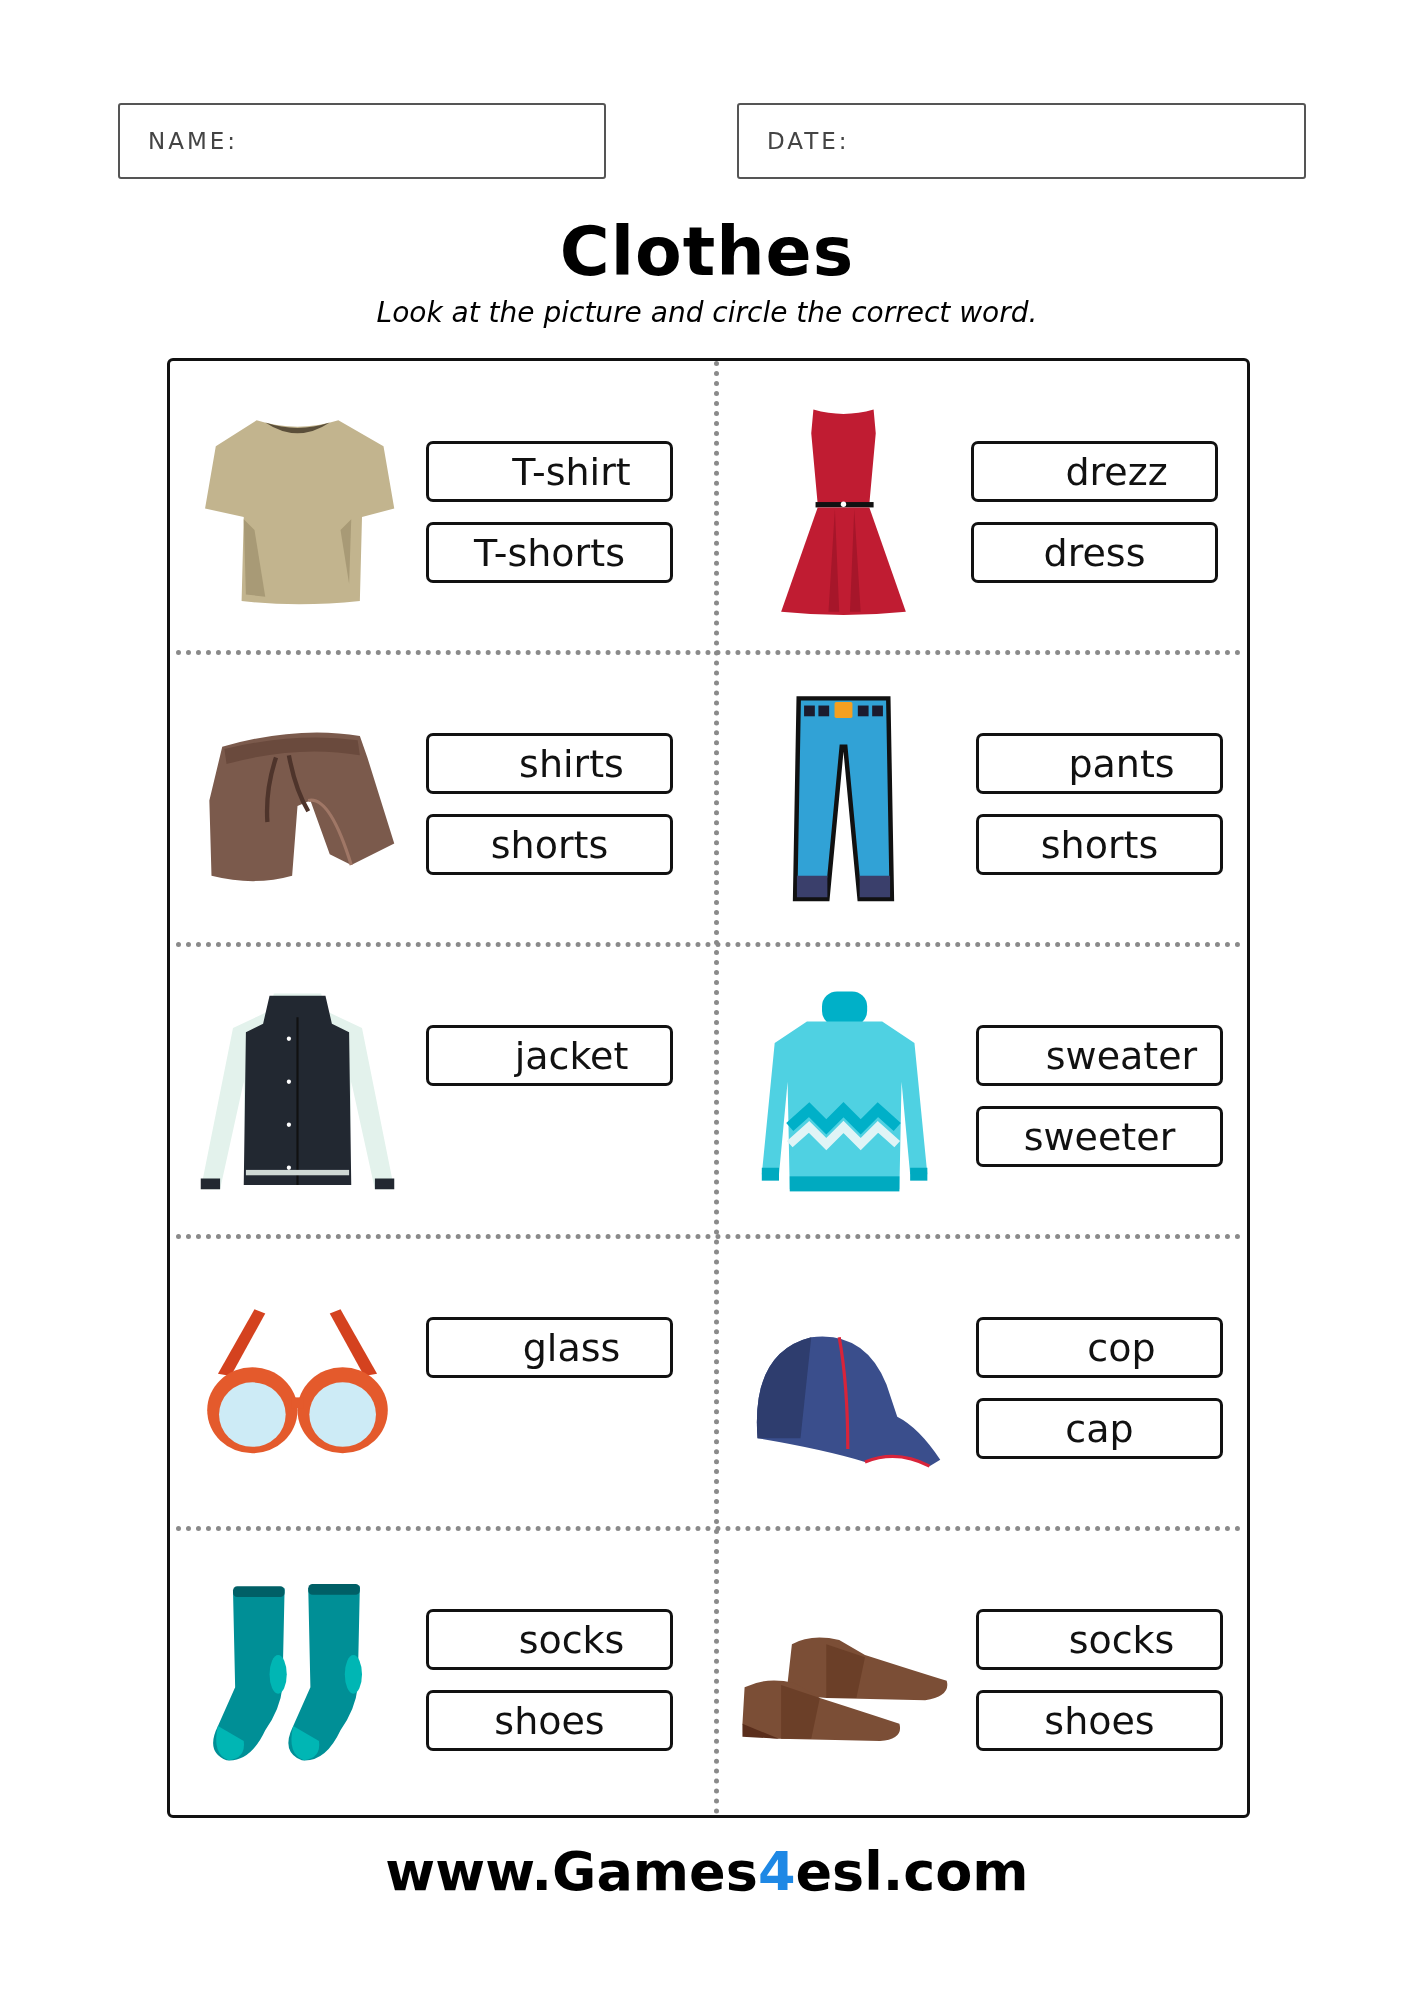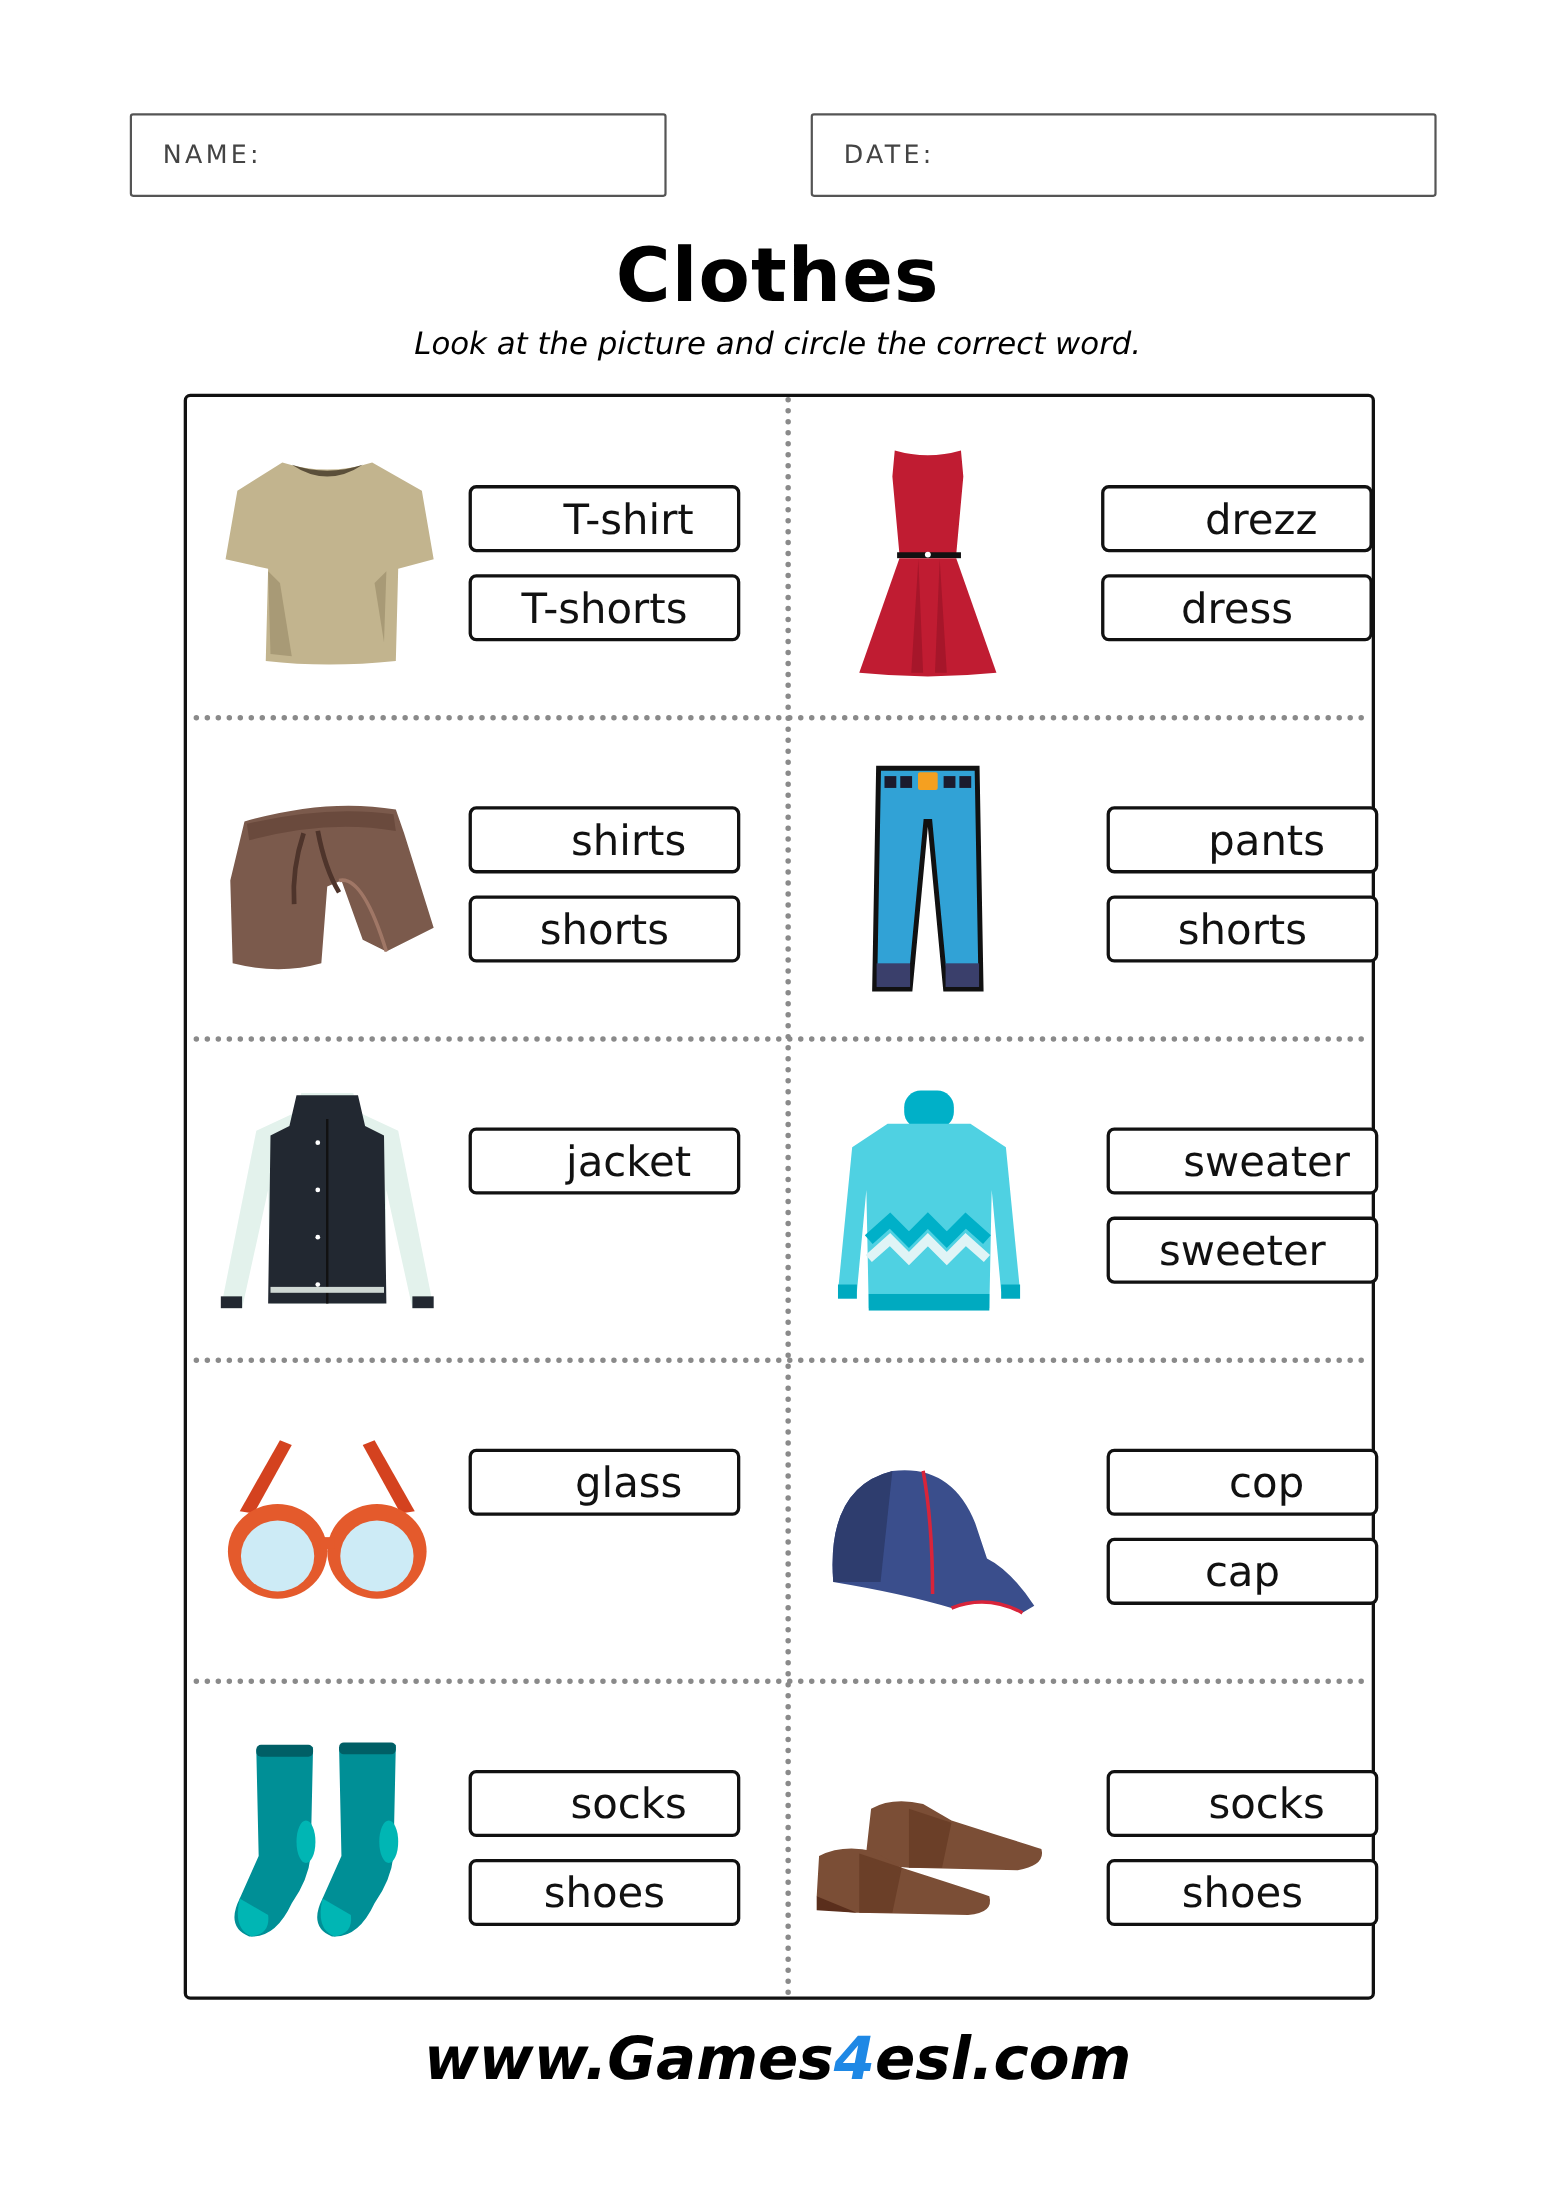--- a/index.html
+++ b/index.html
@@ -13,22 +13,22 @@
   .frame { position:absolute; left:167px; top:358px; width:1083px; height:1460px; border:3px solid #111; border-radius:6px; box-sizing:border-box; }
   .vdiv { position:absolute; left:544px; top:0; bottom:0; width:0; border-left:5px dotted #8a8a8a; }
   .hdiv { position:absolute; left:6px; right:6px; height:0; border-top:5px dotted #8a8a8a; }
   .cell { position:absolute; width:538px; height:292px; }
   .pic { position:absolute; left:20px; top:40px; width:215px; height:215px; }
   .pic svg { width:100%; height:100%; }
   .opt { position:absolute; width:247px; height:61px; border:3.5px solid #111; border-radius:7px; box-sizing:border-box; display:flex; align-items:center; justify-content:center; font-size:38px; font-family:"DejaVu Sans", sans-serif; color:#111; background:#fff; cursor:pointer; }
   .opt1 { top:80px;padding-left:44px; }
   .opt2 { top:161px;text-align:right; }
   .left .opt { left:256px; }
-  .right .opt { left:255px;margin-left:30px; }
-  .footer { position:absolute; left:0; width:1414px; top:1840px; text-align:center; font-size:54px; font-weight:bold; font-family:"DejaVu Sans", sans-serif;font-style:italic; }
+  .right .opt { left:255px; }
+  .footer { position:absolute; left:0; width:1414px; top:1840px; text-align:center; font-size:54px; font-weight:bold; font-family:"DejaVu Sans", sans-serif; }
   .footer .accent { color:#1e88e5; }
 </style>
 </head>
 <body>
 
 <div id="name-box" class="field-box">
   <span class="field-label">NAME:</span>
 </div>
 <div id="date-box" class="field-box">
   <span class="field-label">DATE:</span>

